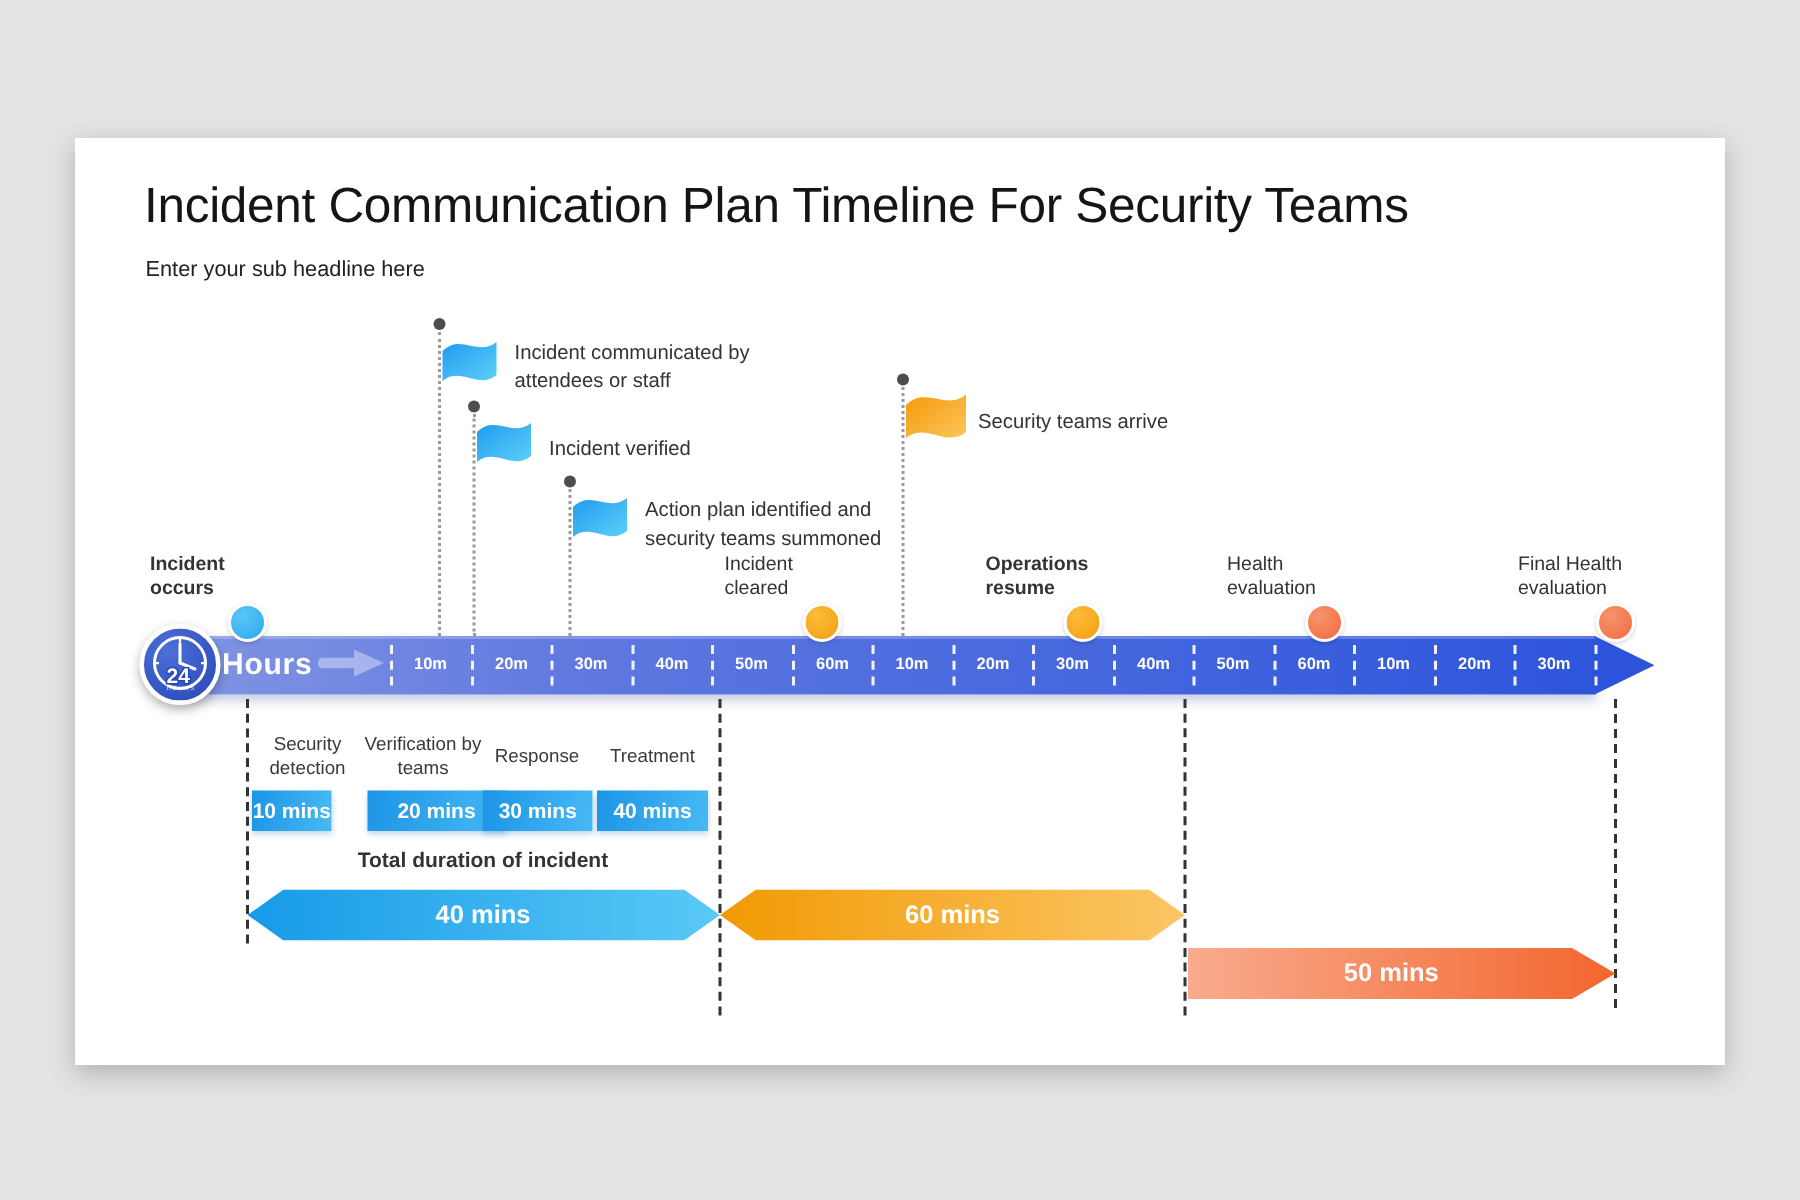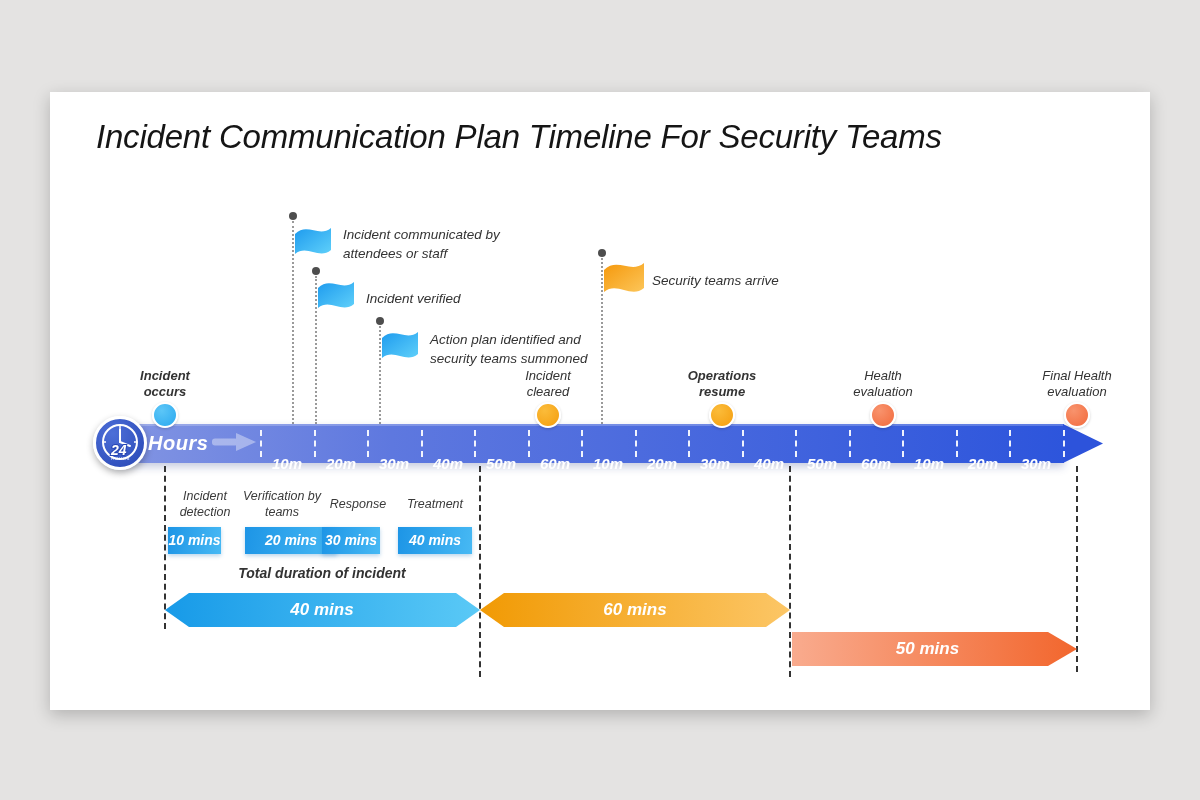--- a/index.html
+++ b/index.html
@@ -2,21 +2,21 @@
 <html><head>
 <meta charset="utf-8">
 <style>
   html,body{margin:0;padding:0;}
   body{
     width:1200px;height:800px;
     background:#e4e3e2;
     font-family:"Liberation Sans","DejaVu Sans",sans-serif;
     overflow:hidden;
   }
-  #screen{position:relative;width:1200px;height:800px;font-style:italic;}
+  #screen{position:relative;width:1200px;height:800px;}
   .abs{position:absolute;}
   #canvas{
     left:50px;top:92px;width:1100px;height:618px;
     background:#ffffff;
     box-shadow:0 5px 16px rgba(0,0,0,.22);
   }
   .title{
     left:96px;top:118px;width:1000px;
     font-size:33px;font-weight:500;color:#151515;letter-spacing:-.2px;
   }
@@ -47,37 +47,37 @@
     background:radial-gradient(circle at 35% 30%,#4d6fd8,#2746b4);
     border:3px solid #fff;box-sizing:border-box;
     box-shadow:0 3px 7px rgba(0,0,0,.3);
   }
   .hours-label{
     left:148px;top:424px;height:39px;line-height:39px;
     color:#fff;font-size:20px;font-weight:bold;letter-spacing:.5px;
   }
   .hours-arrow{left:212px;top:433px;opacity:.38;}
   .seg{
-    top:444px;width:54px;height:39px;line-height:39px;text-align:center;
-    color:#fff;font-size:15px;font-weight:bold;
+    top:424px;width:54px;height:39px;line-height:39px;text-align:center;
+    color:#fff;font-size:11px;font-weight:bold;
   }
   .sep{
     top:430px;height:27px;width:0;border-left:2px dashed rgba(255,255,255,.92);
   }
   
   .ms-dot{
     top:402px;width:26px;height:26px;border-radius:50%;
     border:2px solid #fff;box-sizing:border-box;z-index:4;
     box-shadow:0 1px 3px rgba(0,0,0,.18);
   }
   .ms-cyan{background:radial-gradient(circle at 35% 30%,#5cc6f7,#2aa8ef);}
   .ms-yellow{background:radial-gradient(circle at 35% 30%,#fbbc3a,#f49d0e);}
   .ms-orange{background:radial-gradient(circle at 35% 30%,#f8936d,#f26a3c);}
   .ms-label{
-    top:368px;width:130px;text-align:center;
+    top:368px;width:130px;
     font-size:13px;color:#333;line-height:1.25;white-space:pre-line;
   }
   .ms-bold{font-weight:bold;}
   
   .guide{width:0;border-left:2px dashed #333;z-index:1;}
   
   .phase-name{
     top:486px;height:38px;display:flex;align-items:center;justify-content:center;
     text-align:center;font-size:12.5px;color:#3a3a3a;line-height:1.25;
   }
@@ -121,20 +121,21 @@
       <linearGradient id="gArrSalmon" x1="0" y1="0" x2="1" y2="0">
         <stop offset="0" stop-color="#f9ab8e"></stop>
           <stop offset="1" stop-color="#f2662d"></stop>
       </linearGradient>
     </defs>
   </svg>
 
   <div id="canvas" class="abs"></div>
 
   <div class="abs title">Incident Communication Plan Timeline For Security Teams</div>
+  <div class="abs subtitle">Enter your sub headline here</div>
 
   <div class="abs flag-dot" style="left:289px;top:212px"></div>
   <div class="abs flag-stem" style="left:292px;top:221px;height:203px"></div>
   <svg class="abs" style="left:294px;top:224px" width="38" height="36">
     <path d="M1,10 C13,-2 25,14 37,4 L37,26 C25,36 13,20 1,30 Z" fill="url(#gFlagBlue)"></path>
   </svg>
   <div class="abs flag-label" style="left:343px;top:226px">Incident communicated by
 attendees  or staff</div>
 
   <div class="abs flag-dot" style="left:312px;top:267px"></div>
@@ -231,28 +232,28 @@
 
   <div class="abs ms-label" style="left:1012px">Final Health
 evaluation</div>
   <div class="abs ms-dot ms-orange" style="left:1064px"></div>
 
   <div class="abs guide" style="left:164px;top:466px;height:163px"></div>
   <div class="abs guide" style="left:479px;top:466px;height:211px"></div>
   <div class="abs guide" style="left:789px;top:466px;height:211px"></div>
   <div class="abs guide" style="left:1076px;top:466px;height:206px"></div>
 
-  <div class="abs phase-name" style="left:160px;width:90px">Incident detection</div>
+  <div class="abs phase-name" style="left:160px;width:90px">Security detection</div>
   <div class="abs phase-name" style="left:237px;width:90px">Verification by teams</div>
   <div class="abs phase-name" style="left:313px;width:90px">Response</div>
   <div class="abs phase-name" style="left:390px;width:90px">Treatment</div>
 
   <div class="abs phase-box" style="left:168px;width:53px">10 mins</div>
   <div class="abs phase-box" style="left:245px;width:92px">20 mins</div>
-  <div class="abs phase-box" style="left:322px;width:58px">30 mins</div>
+  <div class="abs phase-box" style="left:322px;width:73px">30 mins</div>
   <div class="abs phase-box" style="left:398px;width:74px">40 mins</div>
 
   <div class="abs span-label" style="left:172px;top:565px;width:300px">Total duration of incident</div>
   <svg class="abs dur-arrow" style="left:165px;top:593px" width="315" height="34">
     <polygon points="0,17 24,0 291,0 315,17 291,34 24,34" fill="url(#gArrBlue)"></polygon>
   </svg>
   <div class="abs dur-value" style="left:172px;top:600px;width:300px">40 mins</div>
 
   <svg class="abs dur-arrow" style="left:480px;top:593px" width="310" height="34">
     <polygon points="0,17 24,0 286,0 310,17 286,34 24,34" fill="url(#gArrOrange)"></polygon>

